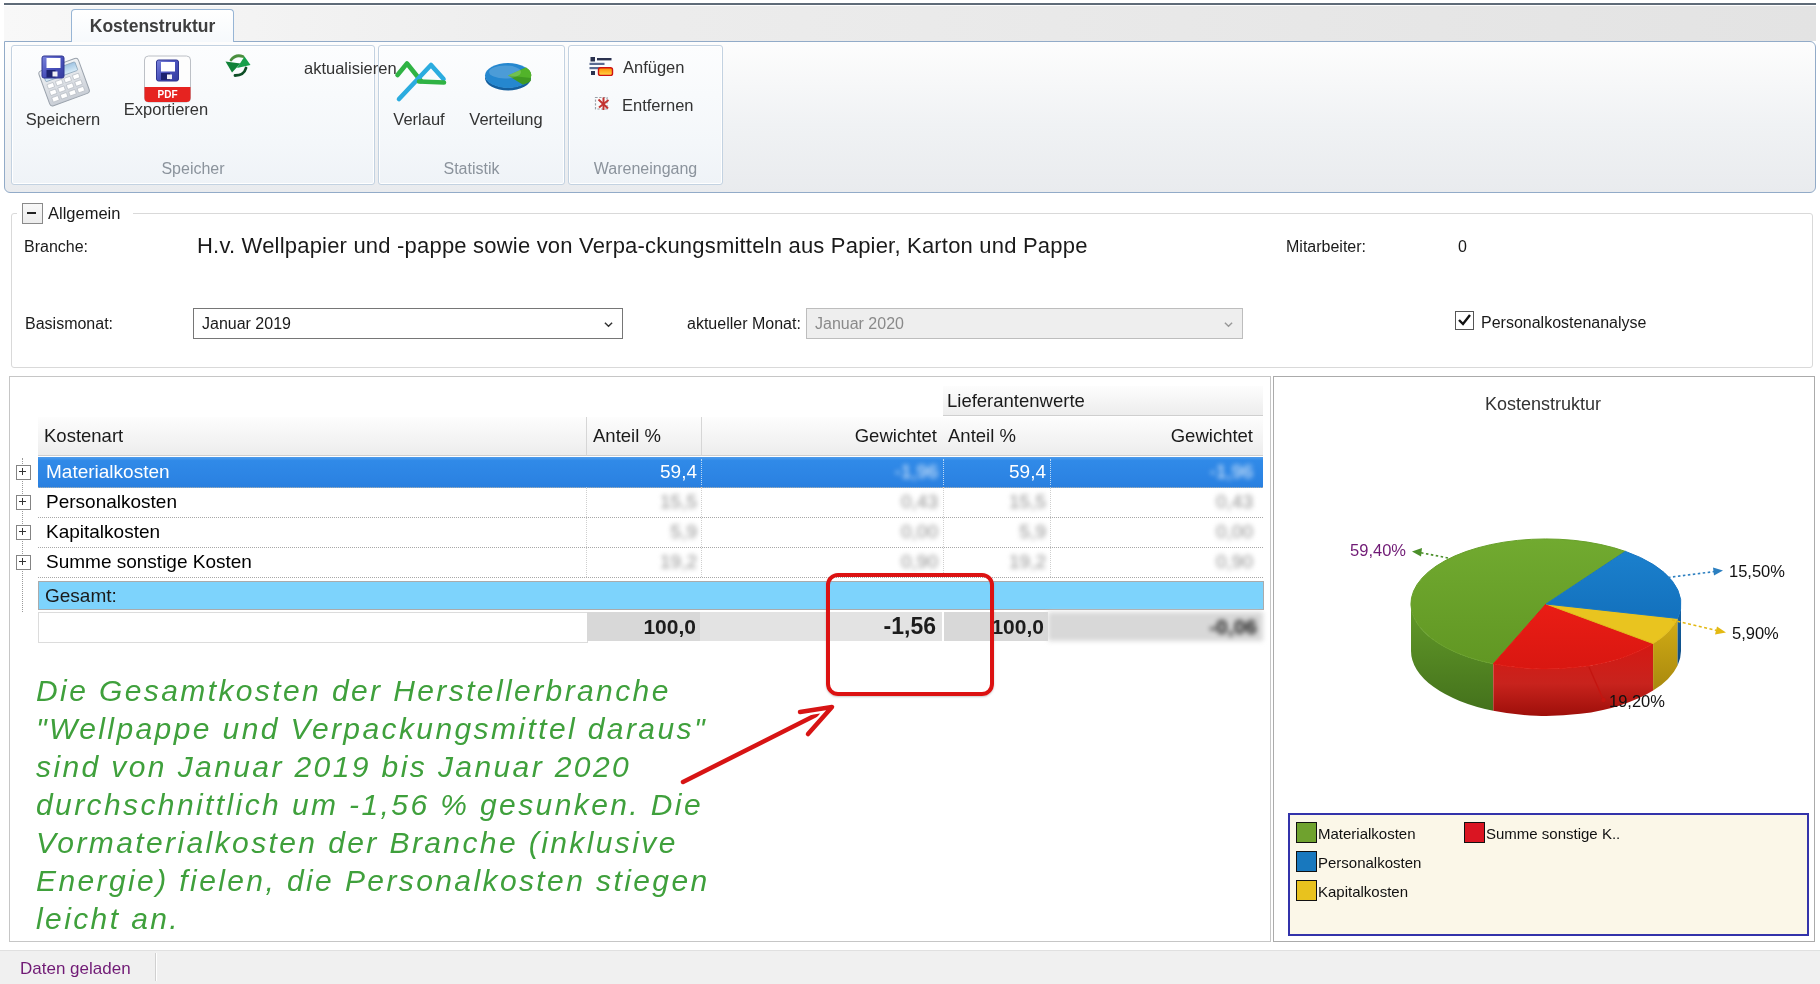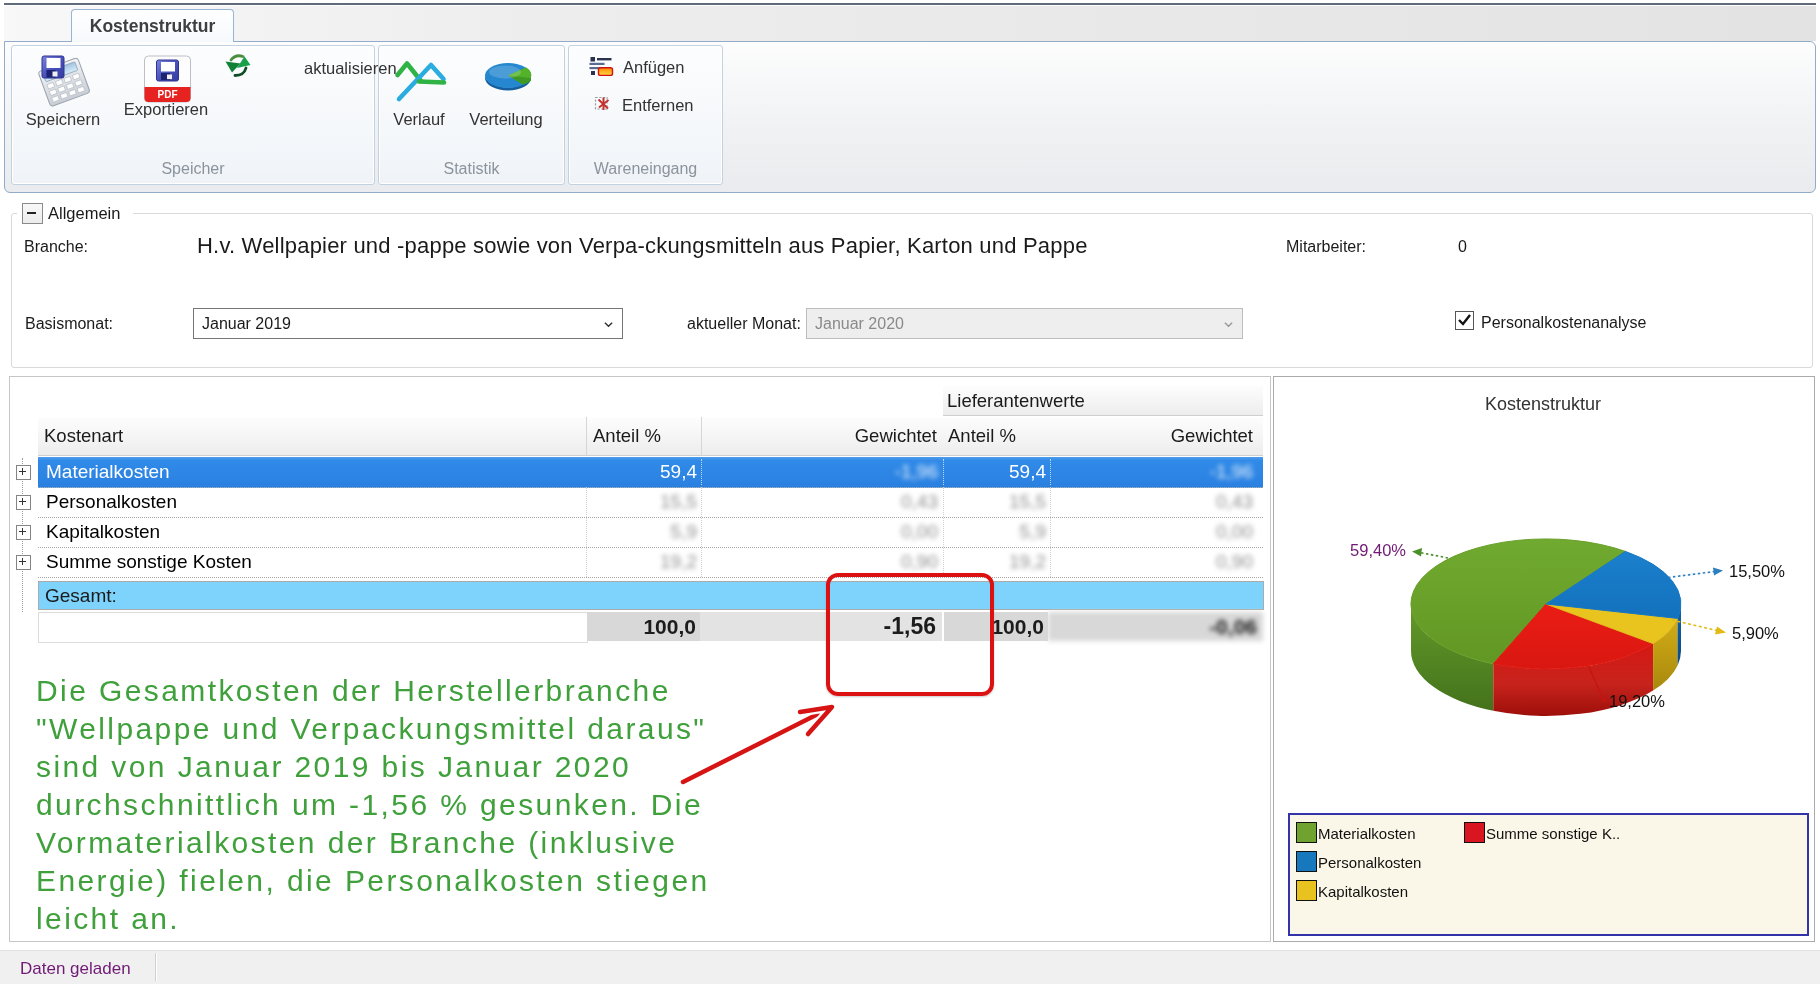--- a/index.html
+++ b/index.html
@@ -40,21 +40,21 @@
 #row1{top:457px;height:30px;background:linear-gradient(#4f9cec 0%,#308ae8 12%,#2b82e2 85%,#2a7fde 100%);color:#fff;}
 #row2{top:487px;height:30px;}#row3{top:517px;height:30px;}#row4{top:547px;height:30px;}
 .dotline{border-bottom:1px dotted #a8a8a8;}
 .pbox{position:absolute;left:16px;width:13px;height:13px;border:1px solid #848484;background:#fff;}
 .pbox:before{content:"";position:absolute;left:2px;top:5px;width:7px;height:1px;background:#333;}
 .pbox:after{content:"";position:absolute;left:5px;top:2px;width:1px;height:7px;background:#333;}
 #gesamtrow{left:38px;top:581px;width:1224px;height:27px;border:1px solid #ababab;background:#7dd3fc;font-size:19px;color:#1a1a1a;line-height:27px;}
 .sumcell{top:612px;height:29px;line-height:29px;font-size:21px;font-weight:bold;color:#1c1c1c;}
 
 #redbox{box-sizing:border-box;left:826px;top:573px;width:168px;height:123px;border:4px solid #dc1212;border-radius:12px;box-shadow:0 1px 2px rgba(150,150,150,.5);z-index:6;}
-#greentext{left:36px;top:672px;width:780px;font-size:30px;letter-spacing:2.4px;line-height:38px;color:#3fa03c;z-index:4;}
+#greentext{left:36px;top:672px;width:780px;font-size:30px;letter-spacing:2.4px;line-height:38px;color:#3fa03c;z-index:4;font-style:italic;}
 
 #cpanel{left:1273px;top:376px;width:540px;height:564px;border:1px solid #ababab;background:#fff;}
 #ctitle{left:1273px;top:394px;width:540px;text-align:center;font-size:18px;color:#333;}
 #legendbox{left:1288px;top:813px;width:517px;height:119px;border:2px solid #3333aa;background:#fbf7e8;}
 .lsq{position:absolute;width:19px;height:19px;border:1px solid #111;}
 .ltext{position:absolute;font-size:15px;color:#111;}
 
 #statusbar{left:0;top:950px;width:1820px;height:34px;background:#f0f0f0;border-top:1px solid #e0e0e0;}
 #statussep{left:155px;top:953px;width:1px;height:28px;background:#d0d0d0;border-right:1px solid #fff;}
 </style></head>

